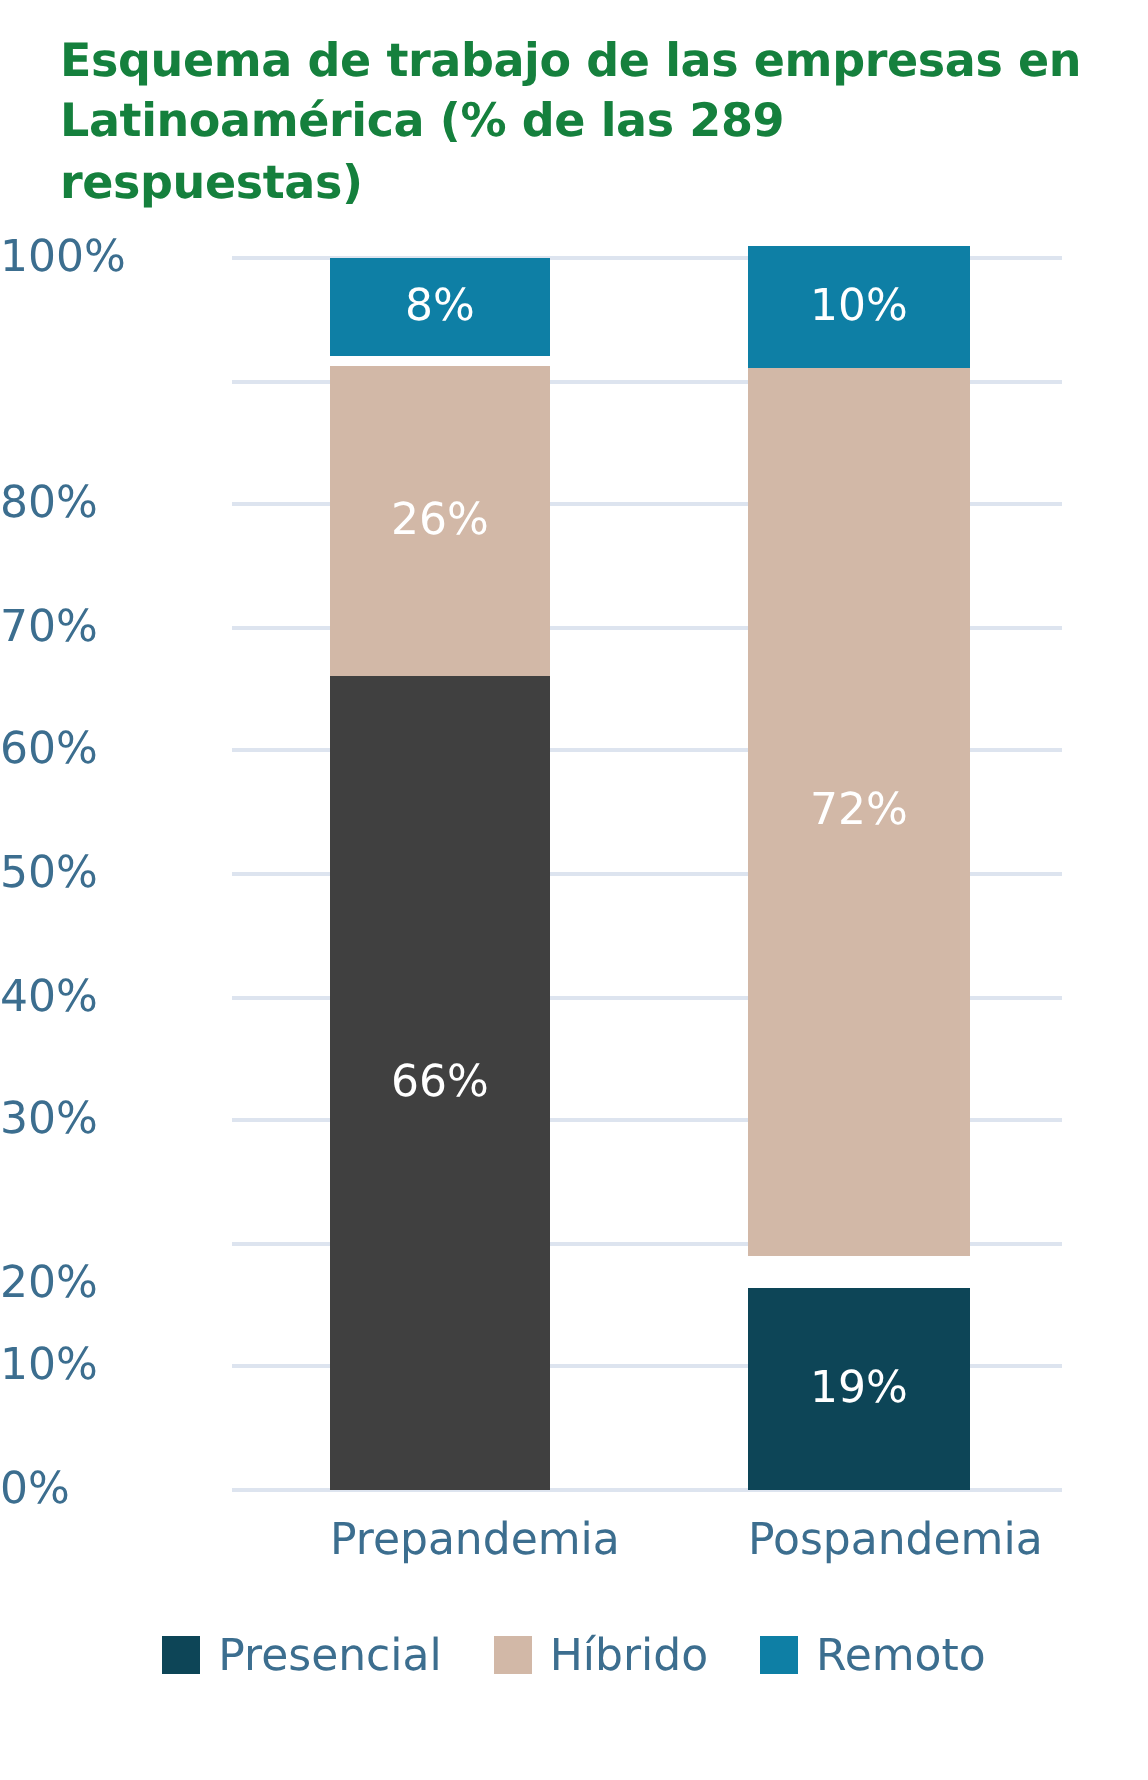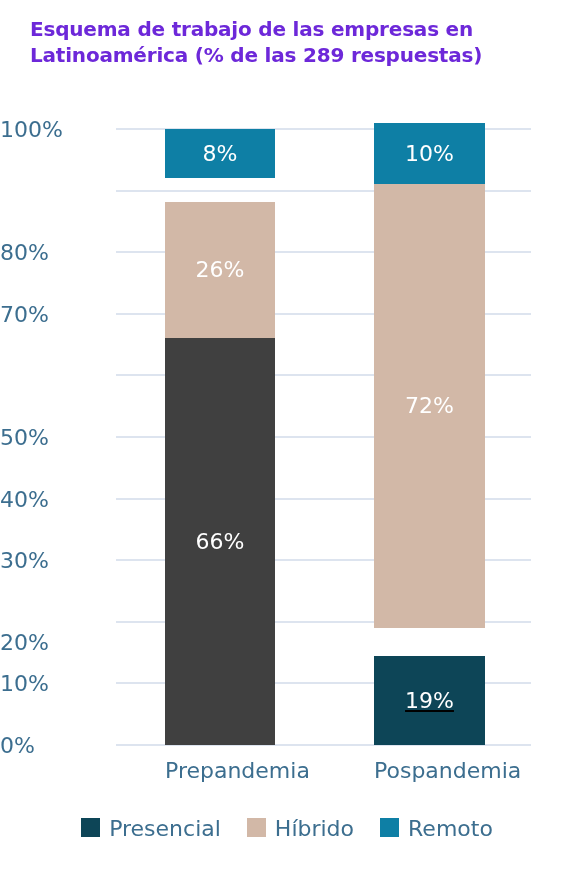--- a/index.html
+++ b/index.html
@@ -21,24 +21,24 @@
     box-sizing: border-box;
   }
 
   
   .chart-title {
     position: absolute;
     left: 30px;
     top: 16px;
     width: 514px;
     font-family: "DejaVu Sans", sans-serif;
-    font-size: 20px;
+    font-size: 23px;
     font-weight: bold;
     line-height: 1.32;
-    color: #6d28d9;
+    color: #15803d;
     letter-spacing: -0.2px;
   }
 
   
   .plot-area {
     position: absolute;
     left: 116px;
     top: 129px;
     width: 415px;   
     height: 616px;  
@@ -153,20 +153,21 @@
 
   <div class="chart-title">
     <div>Esquema de trabajo de las empresas en</div>
     <div>Latinoamérica (% de las 289 respuestas)</div>
   </div>
 
   <div class="y-labels">
       <div class="y-label" style="top: 0px;">100%</div>
       <div class="y-label" style="top: 123.2px;">80%</div>
       <div class="y-label" style="top: 184.8px;">70%</div>
+      <div class="y-label" style="top: 246.4px;">60%</div>
       <div class="y-label" style="top: 308px;">50%</div>
       <div class="y-label" style="top: 369.6px;">40%</div>
       <div class="y-label" style="top: 431.2px;">30%</div>
       <div class="y-label" style="top: 513px;">20%</div>
       <div class="y-label" style="top: 554.4px;">10%</div>
       <div class="y-label" style="top: 616px;">0%</div>
     </div>
 
   <div class="plot-area">
     <div class="gridlines">
@@ -180,29 +181,29 @@
         <div class="gridline" style="top: 430.2px;"></div>
         <div class="gridline" style="top: 491.8px;"></div>
         <div class="gridline" style="top: 553.4px;"></div>
         <div class="gridline" style="top: 615px;"></div>
       </div>
     <div class="bars-layer">
         <div class="bar-group" style="left: 49px; width: 110px;">
           <div class="segment" style="height: 406.56px; bottom: 0px; background: #404040;">
             <span class="segment-label">66%</span>
           </div>
-          <div class="segment" style="height: 136px; bottom: 406.56px; background: rgb(210, 184, 167);">
+          <div class="segment" style="height: 155px; bottom: 406.56px; background: rgb(210, 184, 167);">
             <span class="segment-label">26%</span>
           </div>
           <div class="segment" style="height: 49.28px; bottom: 566.72px; background: rgb(14, 127, 165);">
             <span class="segment-label">8%</span>
           </div>
         </div>
         <div class="bar-group" style="left: 258px; width: 111px;">
-          <div class="segment" style="height: 89px; bottom: 0px; background: rgb(13, 69, 87); text-decoration: underline;">
+          <div class="segment" style="height: 101px; bottom: 0px; background: rgb(13, 69, 87);">
             <span class="segment-label">19%</span>
           </div>
           <div class="segment" style="height: 443.52px; bottom: 117.04px; background: rgb(210, 184, 167);">
             <span class="segment-label">72%</span>
           </div>
           <div class="segment" style="height: 61.6px; bottom: 560.56px; background: rgb(14, 127, 165);">
             <span class="segment-label">10%</span>
           </div>
         </div>
       </div>

